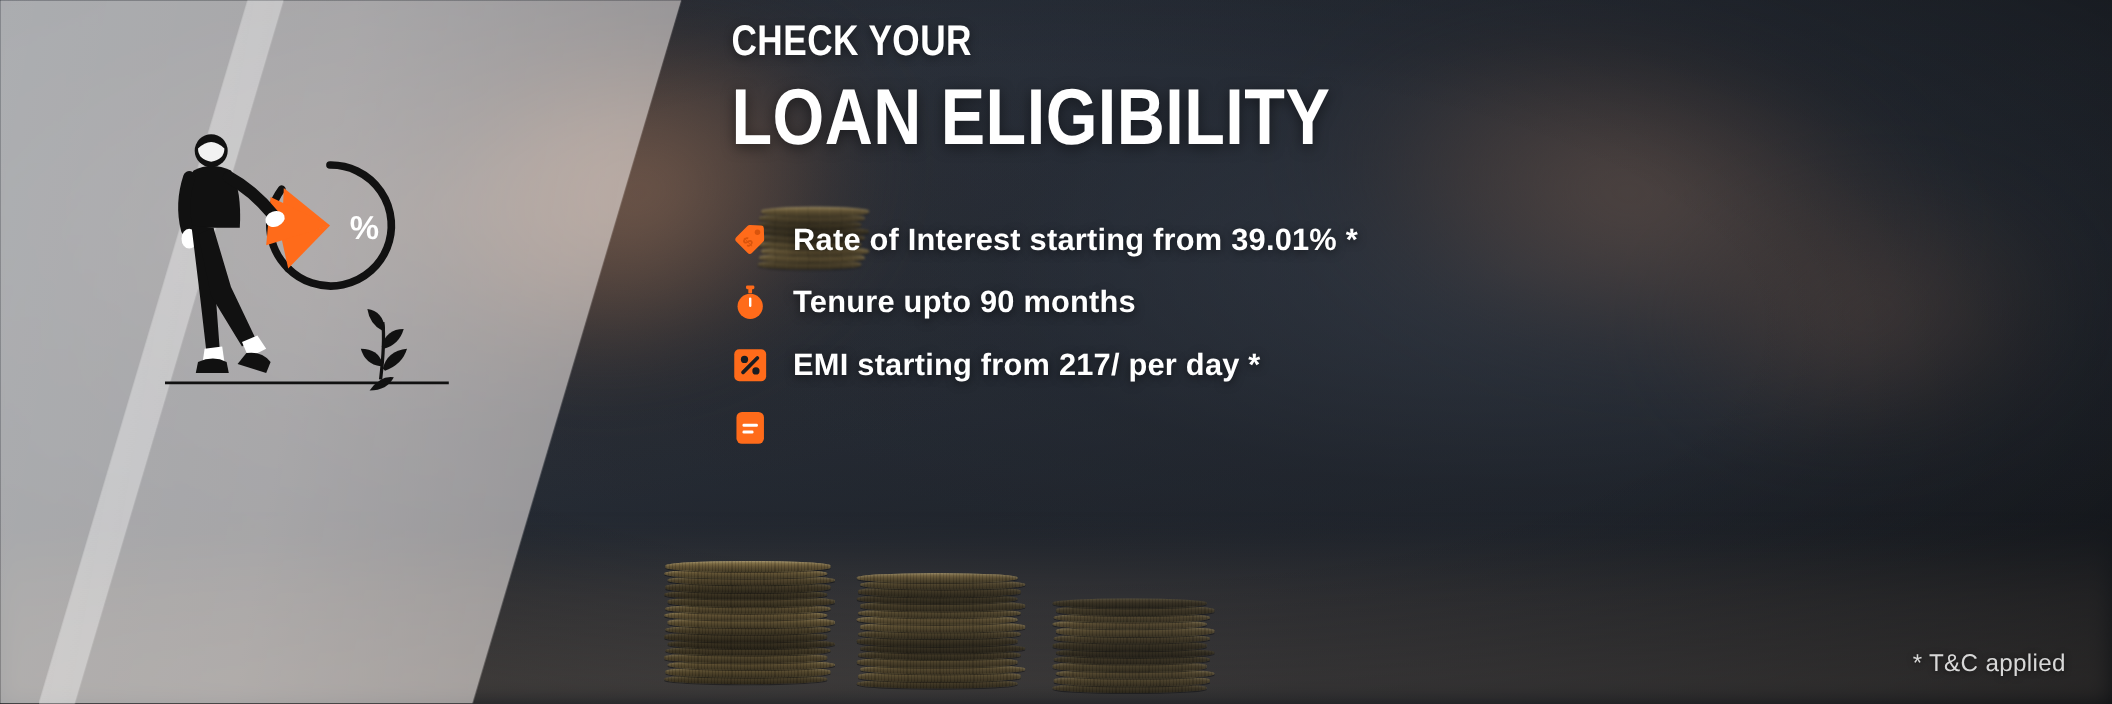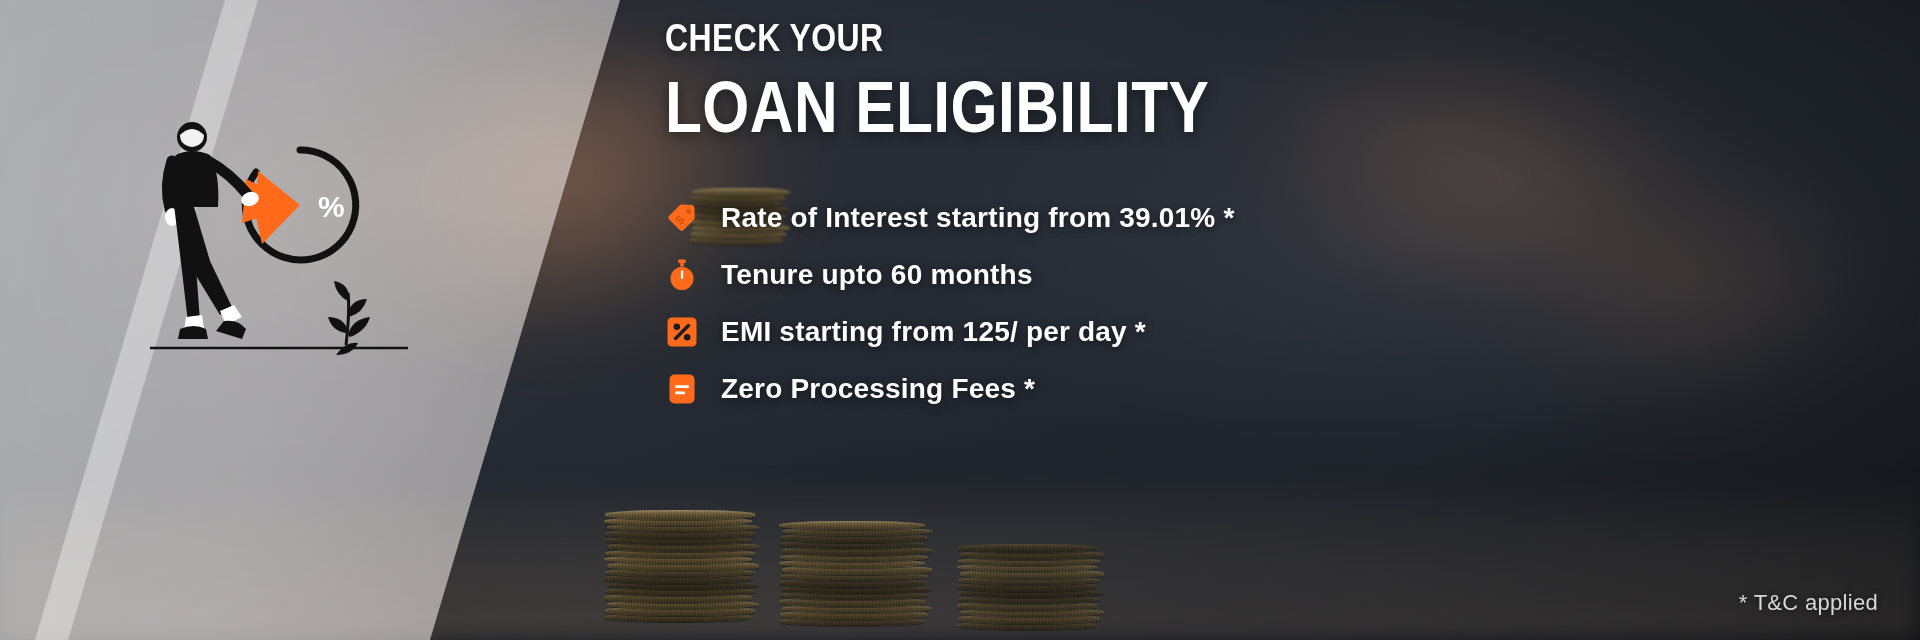--- a/index.html
+++ b/index.html
@@ -295,43 +295,42 @@
 
       <div class="feature">
         <span class="feat-icon">
           <svg width="34" height="34" viewBox="0 0 34 34" xmlns="http://www.w3.org/2000/svg">
             <rect x="13.2" y="1.5" width="7.6" height="3.4" rx="1.2" fill="#FF6B1A"></rect>
             <rect x="15.3" y="4.4" width="3.4" height="4.2" fill="#FF6B1A"></rect>
             <circle cx="17" cy="20.5" r="11.5" fill="#FF6B1A"></circle>
             <rect x="15.9" y="12.5" width="2.2" height="8.6" rx="1.1" fill="#ffffff"></rect>
           </svg>
         </span>
-        <span class="feat-text">Tenure upto 60 months</span>
+        <span class="feat-text">Tenure upto 90 months</span>
       </div>
 
       <div class="feature">
         <span class="feat-icon">
           <svg width="34" height="34" viewBox="0 0 34 34" xmlns="http://www.w3.org/2000/svg">
             <rect x="2.5" y="2.5" width="29" height="29" rx="4.5" fill="#FF6B1A"></rect>
             <circle cx="11.8" cy="11.8" r="3.3" fill="#1a1d22"></circle>
             <circle cx="22.2" cy="22.2" r="3.3" fill="#1a1d22"></circle>
             <line x1="23.5" y1="10.5" x2="10.5" y2="23.5" stroke="#1a1d22" stroke-width="3.4" stroke-linecap="round"></line>
           </svg>
         </span>
-        <span class="feat-text">EMI starting from 125/ per day *</span>
+        <span class="feat-text">EMI starting from 217/ per day *</span>
       </div>
 
       <div class="feature">
         <span class="feat-icon">
           <svg width="34" height="34" viewBox="0 0 34 34" xmlns="http://www.w3.org/2000/svg">
             <rect x="4.5" y="2.5" width="25" height="29" rx="5" fill="#FF6B1A"></rect>
             <rect x="10" y="13.2" width="14" height="2.8" rx="1.2" fill="#ffffff"></rect>
             <rect x="10" y="19.4" width="10" height="2.8" rx="1.2" fill="#ffffff"></rect>
           </svg>
         </span>
-        <span class="feat-text">Zero Processing Fees *</span>
       </div>
 
     </div>
   </div>
 
   <div class="tc">* T&amp;C applied</div>
 </div>
 
 </body></html>

